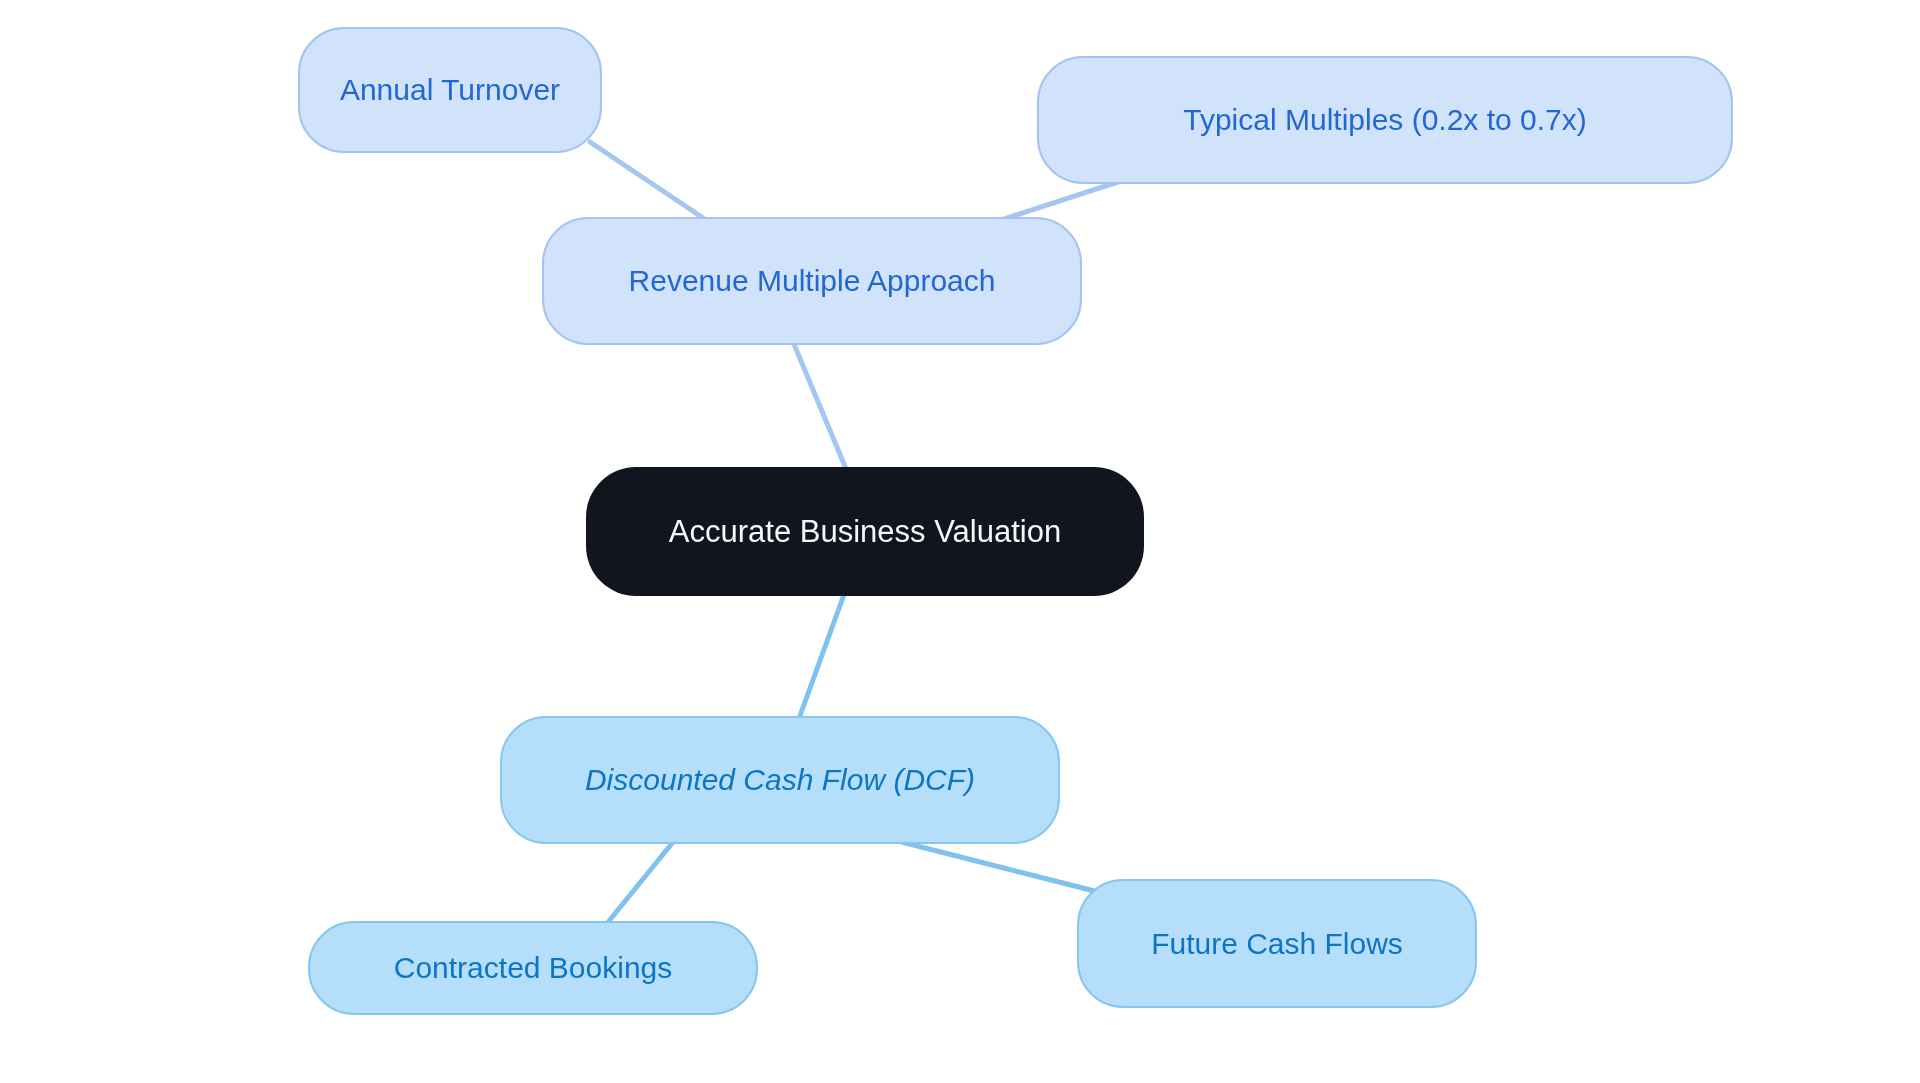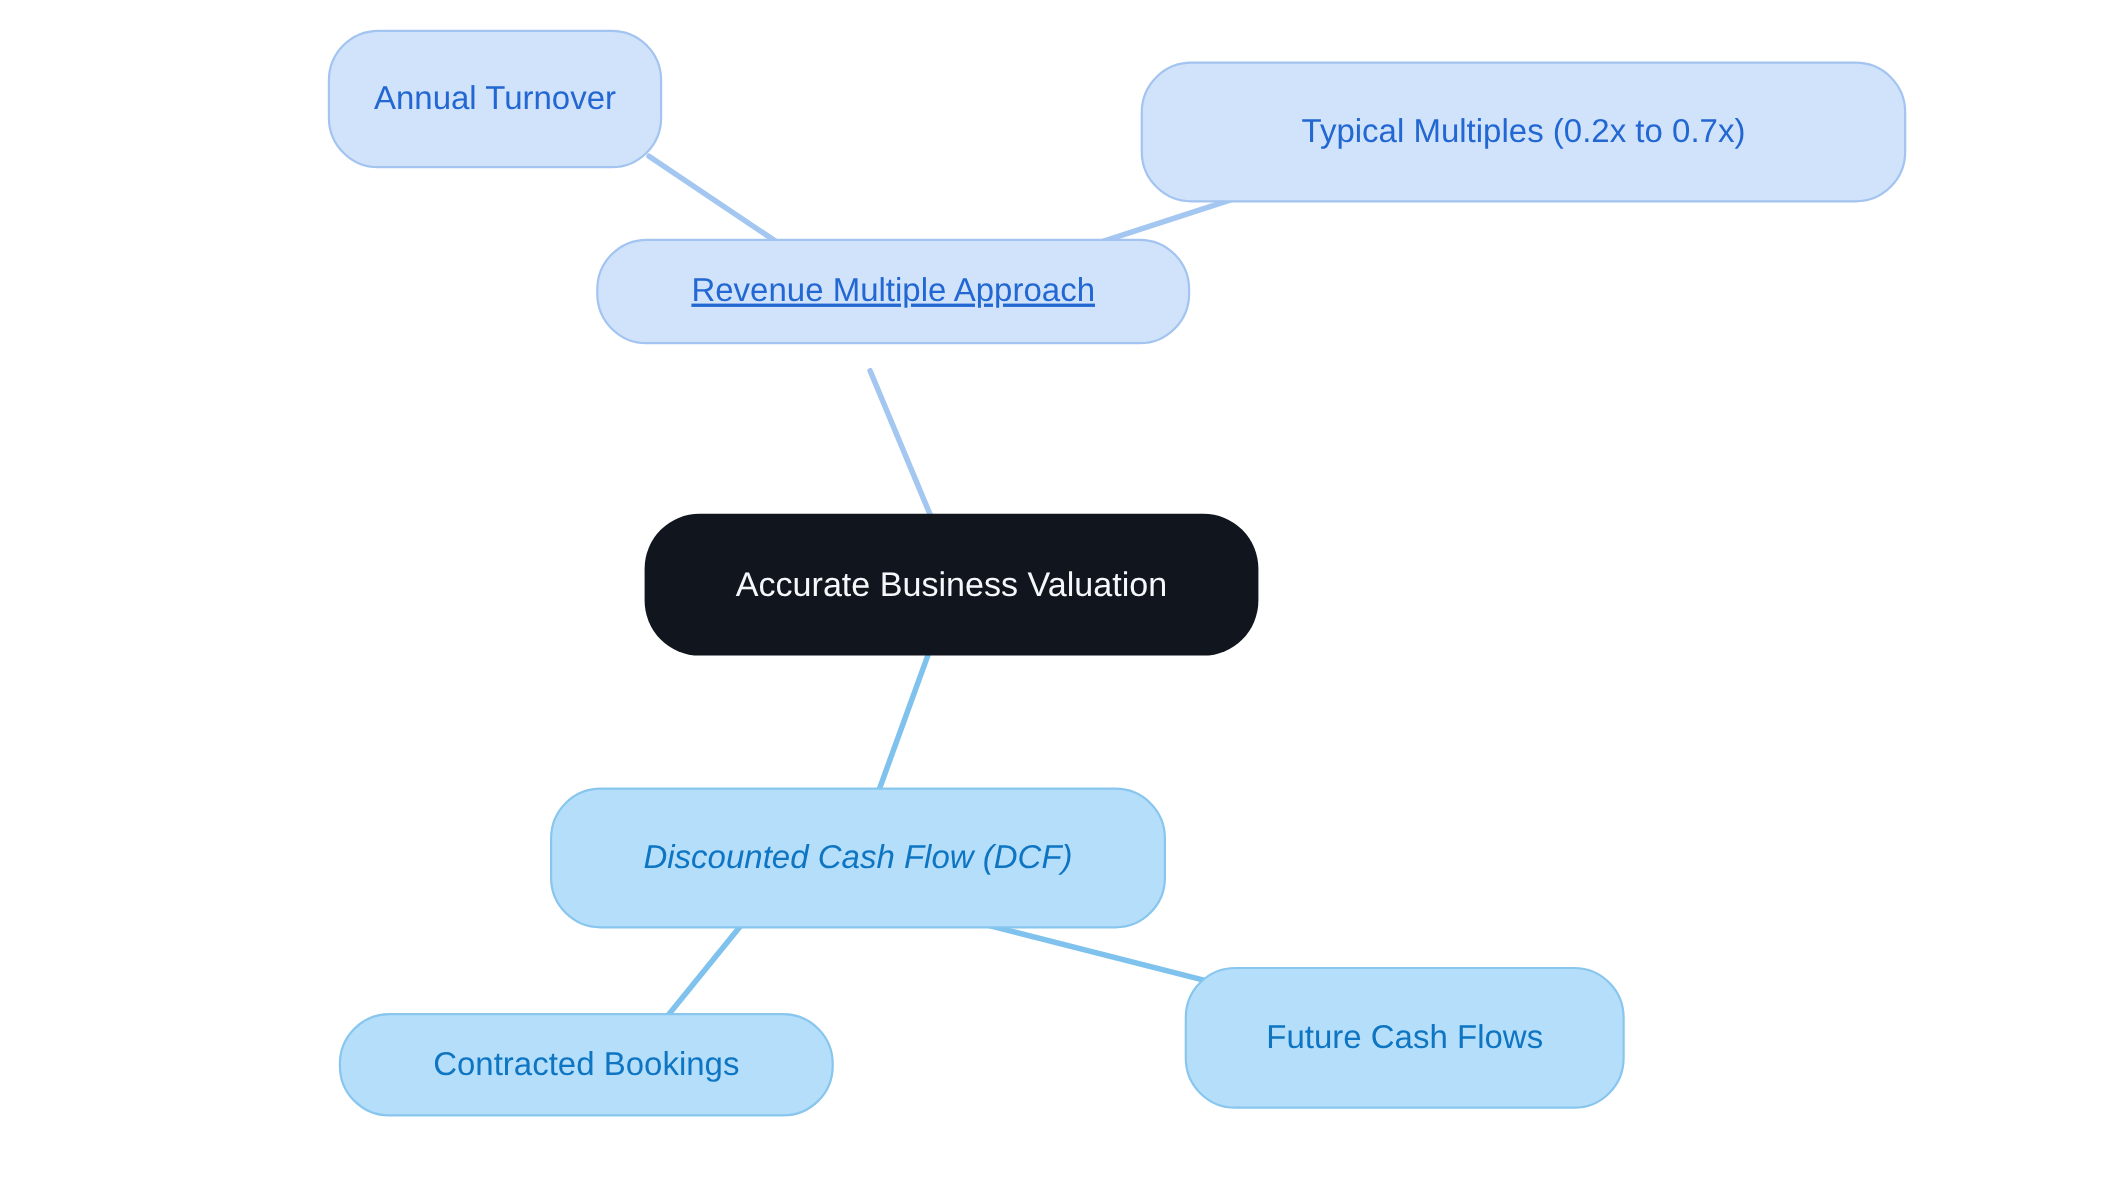--- a/index.html
+++ b/index.html
@@ -58,21 +58,21 @@
   }
   .node.center-node {
     background: var(--center-node-bg);
     color: var(--center-node-text);
     border-radius: 50px;
     font-size: 31px;
   }
   
   #node-annual-turnover   { left: 298px;  top: 27px;  width: 304px; height: 126px; }
   #node-typical-multiples { left: 1037px; top: 56px;  width: 696px; height: 128px; }
-  #node-revenue-multiple  { left: 542px;  top: 217px; width: 540px; height: 96px; text-decoration: underline; }
+  #node-revenue-multiple  { left: 542px;  top: 217px; width: 540px; height: 128px; }
   #node-center            { left: 586px;  top: 467px; width: 558px; height: 129px; }
   #node-dcf               { left: 500px;  top: 716px; width: 560px; height: 128px; font-style: italic; }
   #node-contracted        { left: 308px;  top: 921px; width: 450px; height: 94px; }
   #node-future-cash       { left: 1077px; top: 879px; width: 400px; height: 129px; }
 </style>
 </head>
 <body>
 
 <div class="canvas">
 

